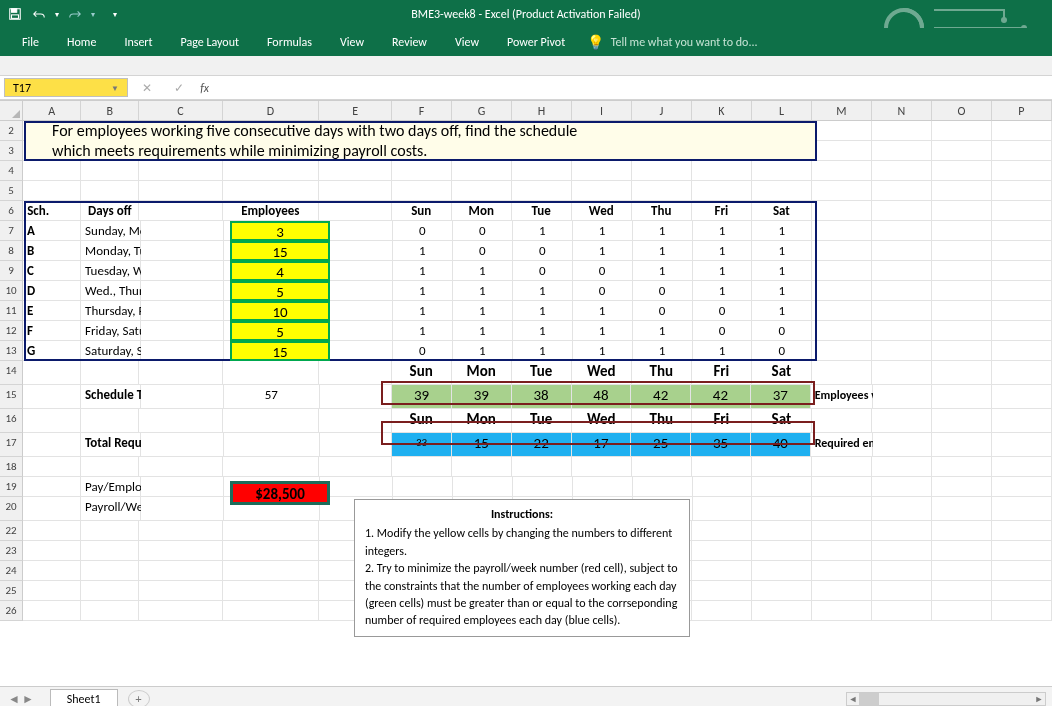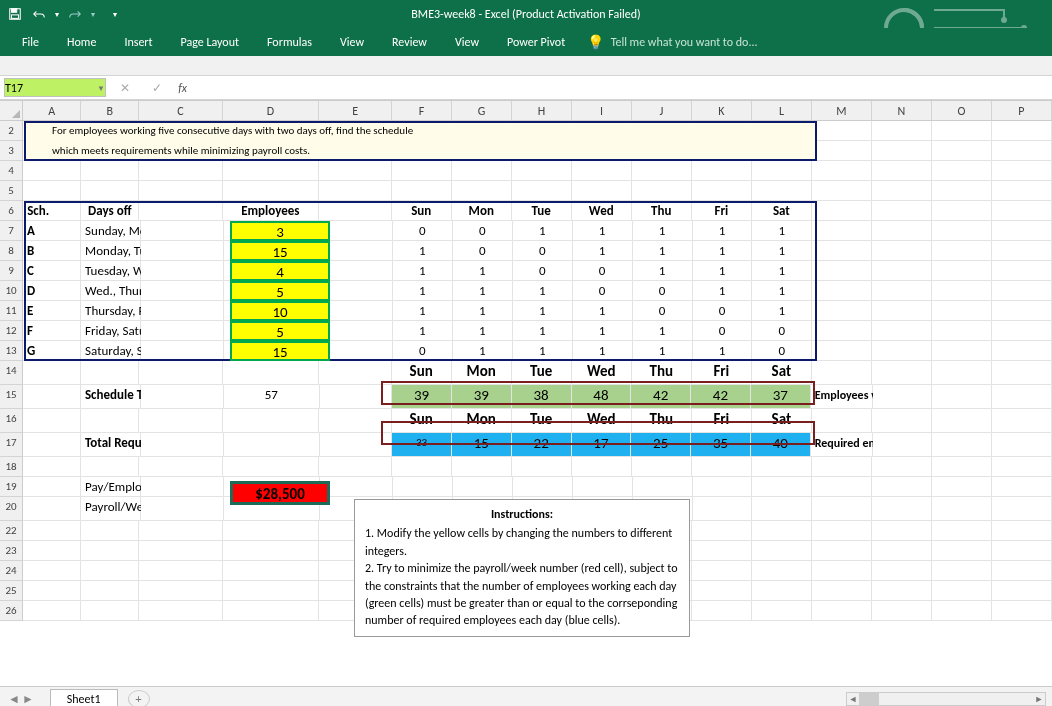--- a/index.html
+++ b/index.html
@@ -17,21 +17,21 @@
 .ribbon { background: #0e7048; height: 28px; display: flex; align-items: center; padding: 0 8px; position: relative; z-index: 2; }
 .ribbon-tab { color: #fff; font-size: 12px; padding: 4px 14px; cursor: pointer; }
 .tellme { color: #c6e3d4; display: flex; align-items: center; gap: 6px; margin-left: 8px; }
 .tellme-icon { font-size: 14px; }
 
 
 .ribbon-space { height: 20px; background: #f1f1f1; border-bottom: 1px solid #d4d4d4; }
 
 
 .namebar { height: 24px; background: #fff; border-bottom: 1px solid #d4d4d4; display: flex; align-items: stretch; }
-.namebox { width: 102px; border: 1px solid #bfbfbf; display: flex; align-items: center; justify-content: space-between; padding: 0 0; font-size: 12px; margin: 2px 0 2px 4px; background: #bef264; }
+.namebox { width: 124px; border: 1px solid #bfbfbf; display: flex; align-items: center; justify-content: space-between; padding: 0 8px; font-size: 12px; margin: 2px 0 2px 4px; background: #fde047; }
 .namebox-arrow { color: #777; font-size: 8px; }
 .fxarea { display: flex; align-items: center; margin-left: 8px; gap: 10px; }
 .fx-btn { color: #aaa; font-size: 12px; padding: 0 6px; }
 .fx-label { font-style: italic; color: #555; font-size: 12px; }
 .fx-input { flex: 1; border: none; outline: none; }
 
 
 .gridwrap { position: relative; height: 586px; overflow: hidden; border-top: 1px solid #ccc; }
 .colheads { display: flex; height: 20px; background: #f0f0f0; font-size: 12px; color: #444; }
 .corner { width: 24px; border-right: 1px solid #ccc; border-bottom: 1px solid #ccc; background: #f0f0f0; position: relative; }
@@ -66,21 +66,21 @@
 .addsheet { width: 22px; height: 18px; border: 1px solid #ccc; border-radius: 50%; margin-left: 10px; display: flex; align-items: center; justify-content: center; color: #777; cursor: pointer; }
 .hscroll { position: absolute; right: 6px; width: 200px; height: 14px; background: #f0f0f0; border: 1px solid #ccc; }
 .hscroll-thumb { position: absolute; left: 12px; width: 20px; height: 12px; background: #cdcdcd; }
 .hscroll-arrow { position: absolute; width: 12px; height: 12px; top: 0; color: #777; font-size: 9px; text-align: center; line-height: 12px; }
 
 
 .instructions { position: absolute; background: #fff; border: 1px solid #999; padding: 6px 10px; font-size: 12px; line-height: 1.45; }
 .instructions .hdr { text-align: center; font-weight: bold; margin-bottom: 2px; }
 
 
-.infotext { position: absolute; font-size: 11px; line-height: 20px; padding-left: 22px; }
+.infotext { position: absolute; font-size: 16px; line-height: 20px; padding-left: 22px; }
 
 
 .notecell { font-size: 12px; font-weight: bold; white-space: nowrap; }
 </style>
 </head>
 <body>
 
 <div class="titlebar">
   <div class="qat">
     <div class="qat-btn">

